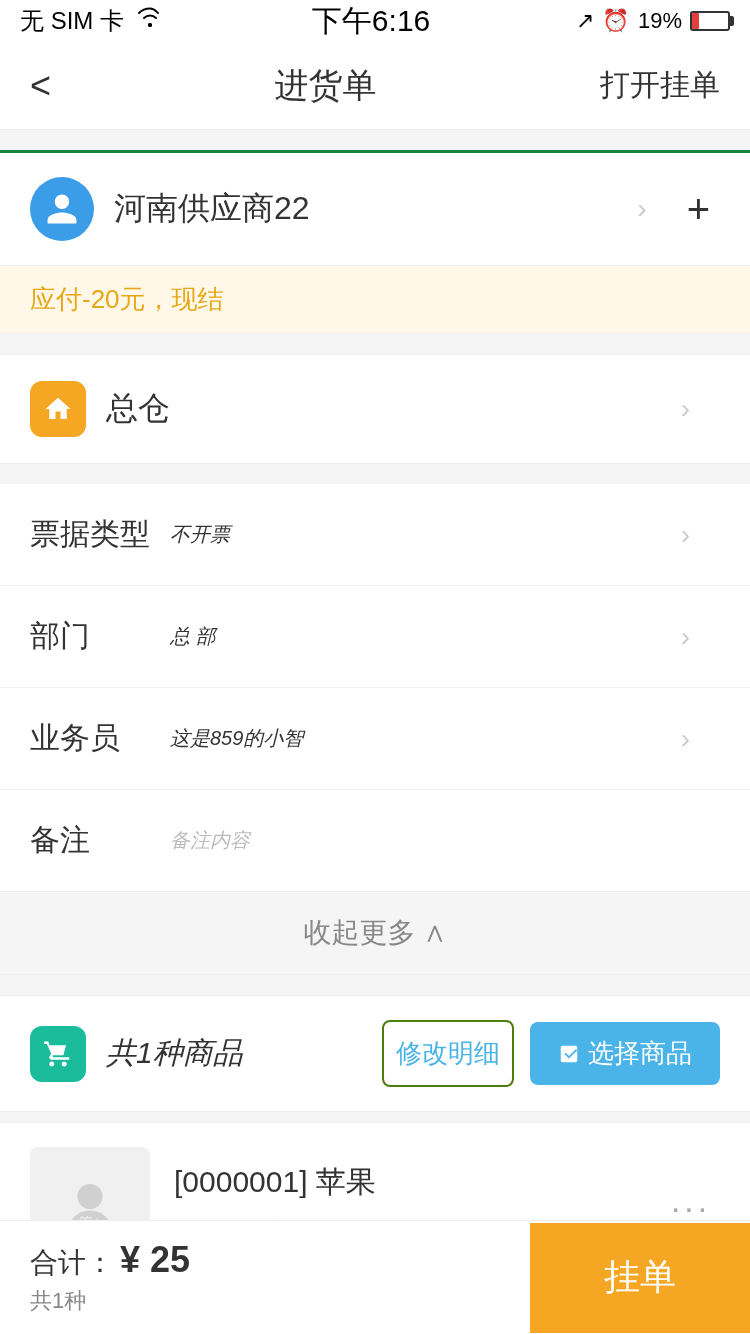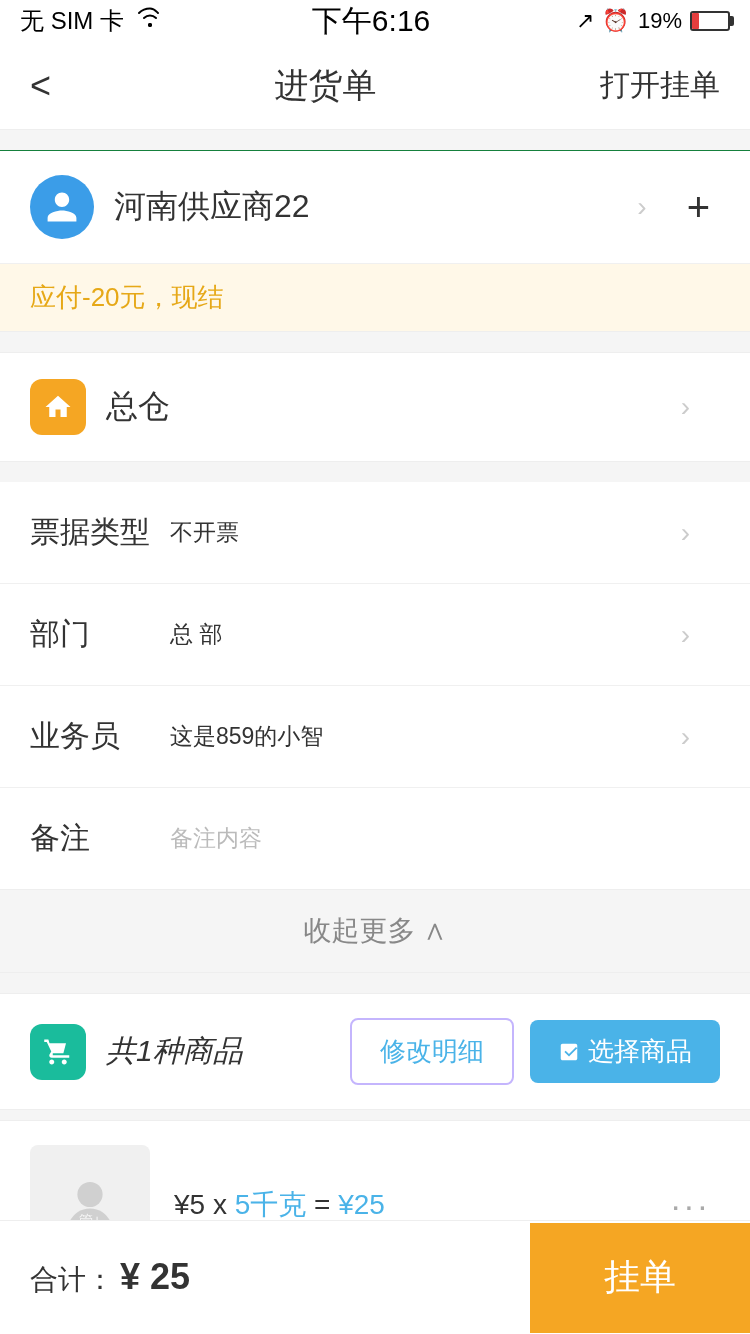--- a/index.html
+++ b/index.html
@@ -65,21 +65,21 @@
     .header-action {
       font-size: 30px;
       color: #333;
       cursor: pointer;
     }
 
     
     .supplier-section {
       background: #fff;
       margin-top: 20px;
-      border-top: 1px solid #15803d;
+      border-top: 3px solid #15803d;
       border-bottom: 1px solid #eee;
     }
     .supplier-row {
       display: flex;
       align-items: center;
       padding: 24px 30px;
       border-bottom: 1px solid #f0f0f0;
     }
     .supplier-avatar {
       width: 64px; height: 64px;
@@ -153,23 +153,24 @@
       min-height: 88px;
     }
     .form-label {
       font-size: 30px;
       color: #333;
       width: 130px;
       flex-shrink: 0;
     }
     .form-value {
       flex: 1;
-      font-size: 23px;
+      font-size: 20px;
       color: #333;
       padding-left: 10px;
+      font-style: italic;
     }
     .form-placeholder {
       color: #bbb;
     }
     .form-row:last-child { border-bottom: none; }
 
     
     .collapse-bar {
       background: #f5f5f5;
       text-align: center;
@@ -200,24 +201,24 @@
       flex-shrink: 0;
     }
     .products-icon svg { width: 30px; height: 30px; fill: #fff; }
     .products-count {
       flex: 1;
       font-size: 30px;
       color: #333;
       font-style: italic;
     }
     .btn-outline {
-      border: 2px solid #c4b5fd;
+      border: 2px solid #4d7c0f;
       color: #4ab3e8;
       background: #fff;
-      padding: 14px 28px;
+      padding: 14px 12px;
       font-size: 26px;
       border-radius: 8px;
       margin-right: 16px;
       cursor: pointer;
     }
     .btn-primary {
       background: #4ab3e8;
       color: #fff;
       padding: 14px 28px;
       font-size: 26px;
@@ -435,32 +436,36 @@
 
 <div class="product-item">
   <div class="product-thumb">
     <svg viewBox="0 0 100 100">
       <circle cx="50" cy="35" r="18" fill="#888"></circle>
       <path d="M20 75 Q30 55 50 55 Q70 55 80 75 Q70 90 50 90 Q30 90 20 75Z" fill="#888"></path>
       <text x="50" y="78" text-anchor="middle" font-size="20" fill="#fff">管+</text>
     </svg>
   </div>
   <div class="product-info">
+    <div class="product-name">
+      <span>[0000001] </span><span>苹果</span>
+    </div>
     <div class="product-price">
       <span>¥5 x </span><span class="highlight">5千克</span><span> = </span><span class="highlight">¥25</span>
     </div>
   </div>
   <span class="product-more">···</span>
 </div>
 
 <div style="height: 110px;"></div>
 
 <div class="bottom-bar">
   <div class="total-section">
     <div class="total-label">
       <span>合计：</span>
       <span class="total-amount">¥ 25</span>
     </div>
+    <div class="total-count">共1种</div>
   </div>
   <div class="btn-suspend">
     <span>挂单</span>
   </div>
 </div>
 
 </body></html>

